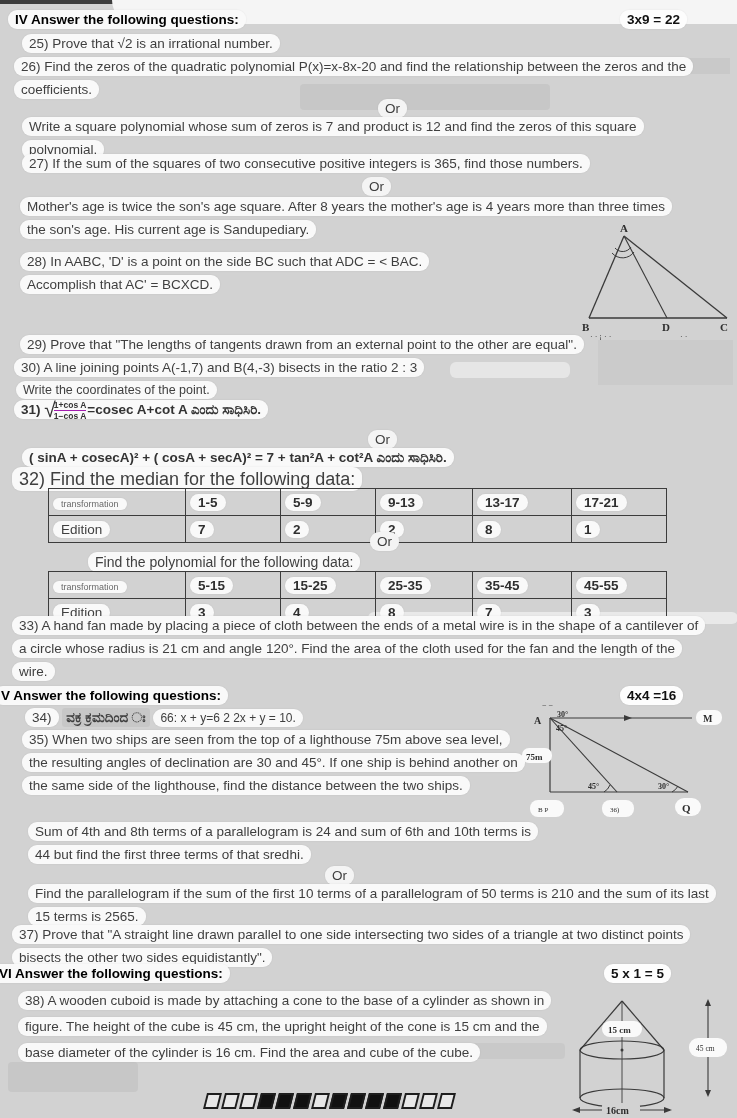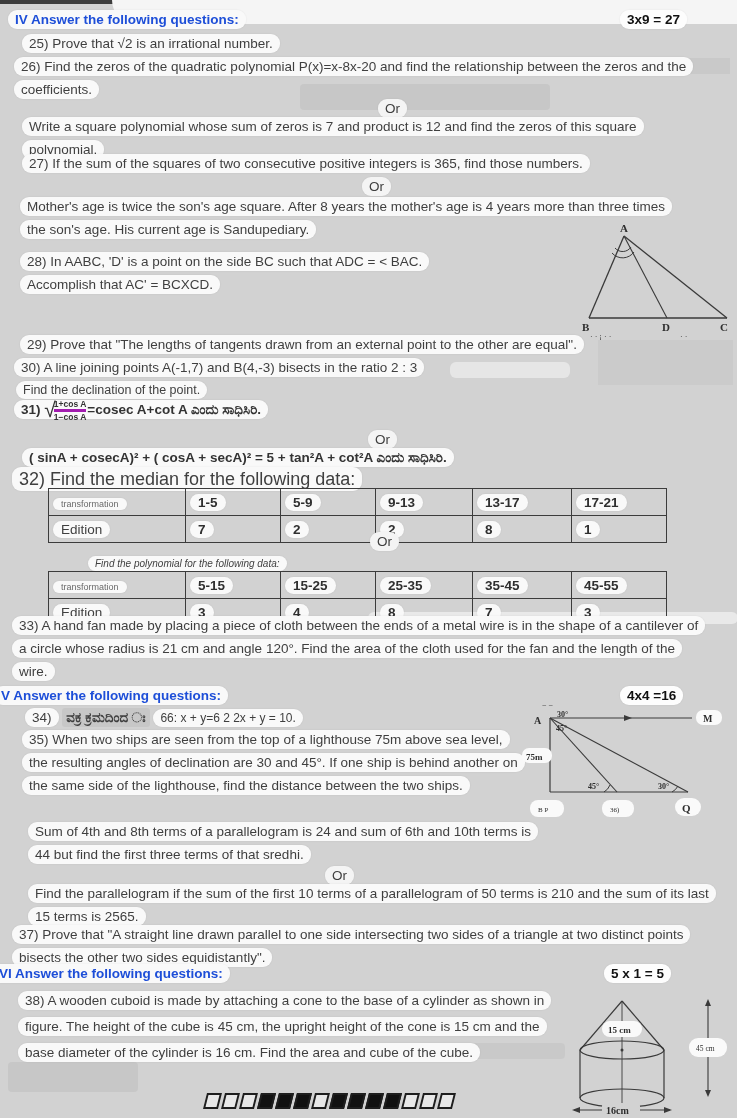--- a/index.html
+++ b/index.html
@@ -10,31 +10,31 @@
     font-size:13.5px;color:#3f3f3f;
   }
   .block{position:absolute;line-height:23px;}
   .hl{
     background:#f9f9f9;border-radius:9px;padding:2px 7px;
     -webkit-box-decoration-break:clone;box-decoration-break:clone;
     box-shadow:0 0 2px rgba(0,0,0,0.08);
   }
   .hl.dim{background:#f4f4f4;margin-top:21px;}
   .graypatch{background:#c7c7c7;border-radius:3px;padding:2px 4px;}
-  .sec-header{font-weight:600;color:#1d4ed8;}
+  .sec-header{font-weight:600;color:#000000;}
   .marks .hl{font-weight:700;color:#111;background:#fdfdfd;}
   .bold{font-weight:700;color:#333;}
   
   .topstrip{position:absolute;left:0;top:0;width:737px;height:4px;background:#3c3c3c;}
   .topband{position:absolute;left:112px;top:0;right:0;height:24px;background:#f5f5f5;border-bottom-left-radius:30px;}
   .ghost{position:absolute;pointer-events:none;}
   
   .radical{font-size:21px;font-weight:400;vertical-align:-3px;letter-spacing:-2px;}
   .frac{display:inline-flex;flex-direction:column;font-size:8.5px;line-height:1.2;font-weight:700;text-align:center;vertical-align:middle;margin-right:1px;}
-  .frac .top{border-bottom:3px solid #a21caf;}
+  .frac .top{border-bottom:1px solid #a21caf;}
   
   table.qtable{border-collapse:collapse;background:transparent;}
   table.qtable td{border:1.5px solid #3c3c3c;height:26px;padding:0 4px;vertical-align:middle;}
   table.qtable td .hl{padding:1px 8px;margin-top:15px;}
   .cell-val{font-weight:700;color:#2f2f2f;}
   .cell-label-sm{font-size:9px;color:#6a6a6a;}
   
   .sqrow{position:absolute;left:205px;top:1093px;display:flex;gap:3px;transform:skewX(-14deg);}
   .sq{width:11px;height:12px;border:2px solid #1e1e1e;background:#e8e8e8;display:inline-block;}
   .sq.fill{background:#111;}
@@ -53,21 +53,21 @@
 <div class="ghost" style="left:598px;top:340px;width:135px;height:45px;background:rgba(0,0,0,0.03);"></div>
 <div class="ghost" style="left:368px;top:612px;width:370px;height:12px;background:rgba(255,255,255,0.5);border-radius:6px;"></div>
 <div class="ghost" style="left:85px;top:1043px;width:480px;height:16px;background:rgba(0,0,0,0.04);border-radius:4px;"></div>
 <div class="ghost" style="left:8px;top:1062px;width:130px;height:30px;background:rgba(0,0,0,0.05);border-radius:4px;"></div>
 <div class="ghost" style="left:230px;top:930px;width:300px;height:14px;background:rgba(0,0,0,0.03);"></div>
 
 <div class="block sec-header" style="left:8px;top:8px;">
   <span class="hl">IV Answer the following questions:</span>
 </div>
 <div class="block marks" style="left:620px;top:8px;">
-  <span class="hl">3x9 = 27</span>
+  <span class="hl">3x9 = 22</span>
 </div>
 
 <div class="block" style="left:22px;top:32px;max-width:600px;">
   <span class="hl">25) Prove that √2 is an irrational number.</span>
 </div>
 
 <div class="block" style="left:14px;top:55px;max-width:706px;">
   <span class="hl">26) Find the zeros of the quadratic polynomial P(x)=x-8x-20 and find the relationship between the zeros and the coefficients.</span>
 </div>
 
@@ -111,38 +111,38 @@
 </svg>
 
 <div class="block" style="left:20px;top:333px;max-width:700px;">
   <span class="hl">29) Prove that "The lengths of tangents drawn from an external point to the other are equal".</span>
 </div>
 
 <div class="block" style="left:14px;top:356px;max-width:600px;">
   <span class="hl">30) A line joining points A(-1,7) and B(4,-3) bisects in the ratio 2 : 3</span>
 </div>
 <div class="block" style="left:16px;top:378px;">
-  <span class="hl" style="font-size:12.5px;">Find the declination of the point.</span>
+  <span class="hl" style="font-size:12.5px;">Write the coordinates of the point.</span>
 </div>
 
 <div class="block" style="left:14px;top:398px;">
   <span class="hl bold"><span>31)</span>
     <span class="radical">√</span><span class="frac">
         <span class="top">1+cos A</span>
         <span>1−cos A</span>
       </span><span>=cosec A+cot A</span>
     <span>ಎಂದು ಸಾಧಿಸಿರಿ.</span></span>
 </div>
 
 <div class="block" style="left:368px;top:428px;">
   <span class="hl dim">Or</span>
 </div>
 
 <div class="block" style="left:22px;top:446px;max-width:700px;">
-  <span class="hl bold">( sinA + cosecA)² + ( cosA + secA)² = 5 + tan²A + cot²A ಎಂದು ಸಾಧಿಸಿರಿ.</span>
+  <span class="hl bold">( sinA + cosecA)² + ( cosA + secA)² = 7 + tan²A + cot²A ಎಂದು ಸಾಧಿಸಿರಿ.</span>
 </div>
 
 <div class="block" style="left:12px;top:468px;">
   <span class="hl" style="font-size:18px;">32) Find the median for the following data:</span>
 </div>
 
 <table class="qtable" style="position:absolute;left:48px;top:488px;">
   <tbody>
       <tr>
     <td style="width:128px;"><span class="hl cell-label-sm">transformation</span></td>
@@ -161,21 +161,21 @@
     <td><span class="hl cell-val">1</span></td>
   </tr>
 </tbody>
   </table>
 
 <div class="block" style="left:370px;top:530px;">
   <span class="hl dim">Or</span>
 </div>
 
 <div class="block" style="left:88px;top:551px;">
-  <span class="hl" style="font-size:10px;font-style:italic;">Find the polynomial for the following data:</span>
+  <span class="hl" style="font-size:14px;">Find the polynomial for the following data:</span>
 </div>
 
 <table class="qtable" style="position:absolute;left:48px;top:571px;">
   <tbody>
       <tr>
     <td style="width:128px;"><span class="hl cell-label-sm">transformation</span></td>
     <td style="width:86px;"><span class="hl cell-val">5-15</span></td>
     <td style="width:86px;"><span class="hl cell-val">15-25</span></td>
     <td style="width:88px;"><span class="hl cell-val">25-35</span></td>
     <td style="width:90px;"><span class="hl cell-val">35-45</span></td>

